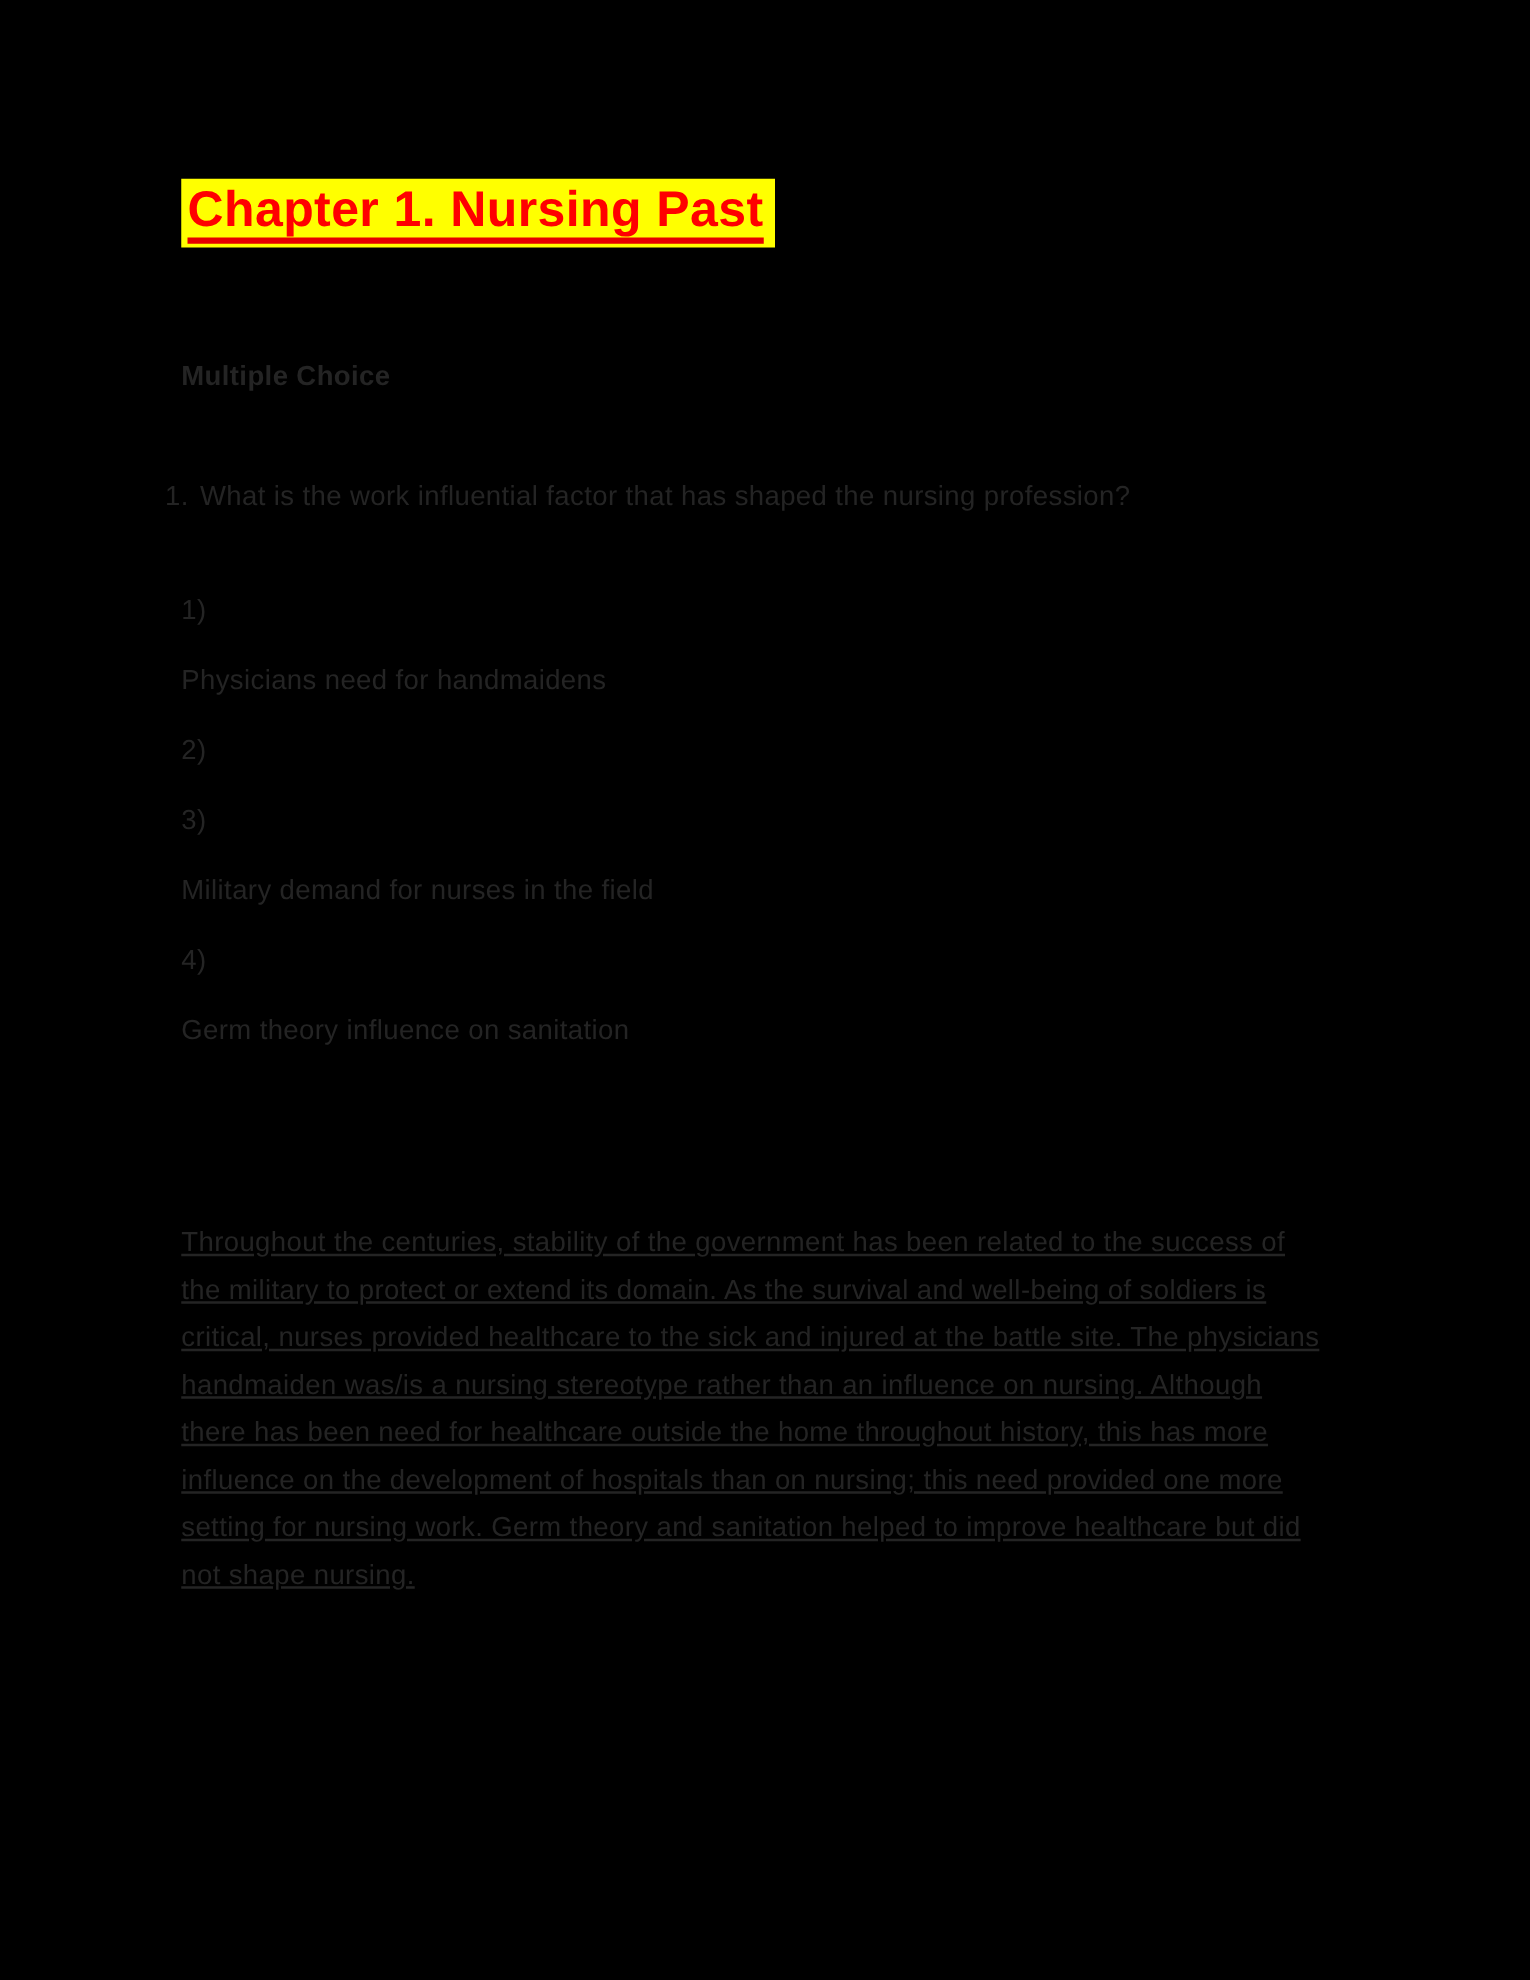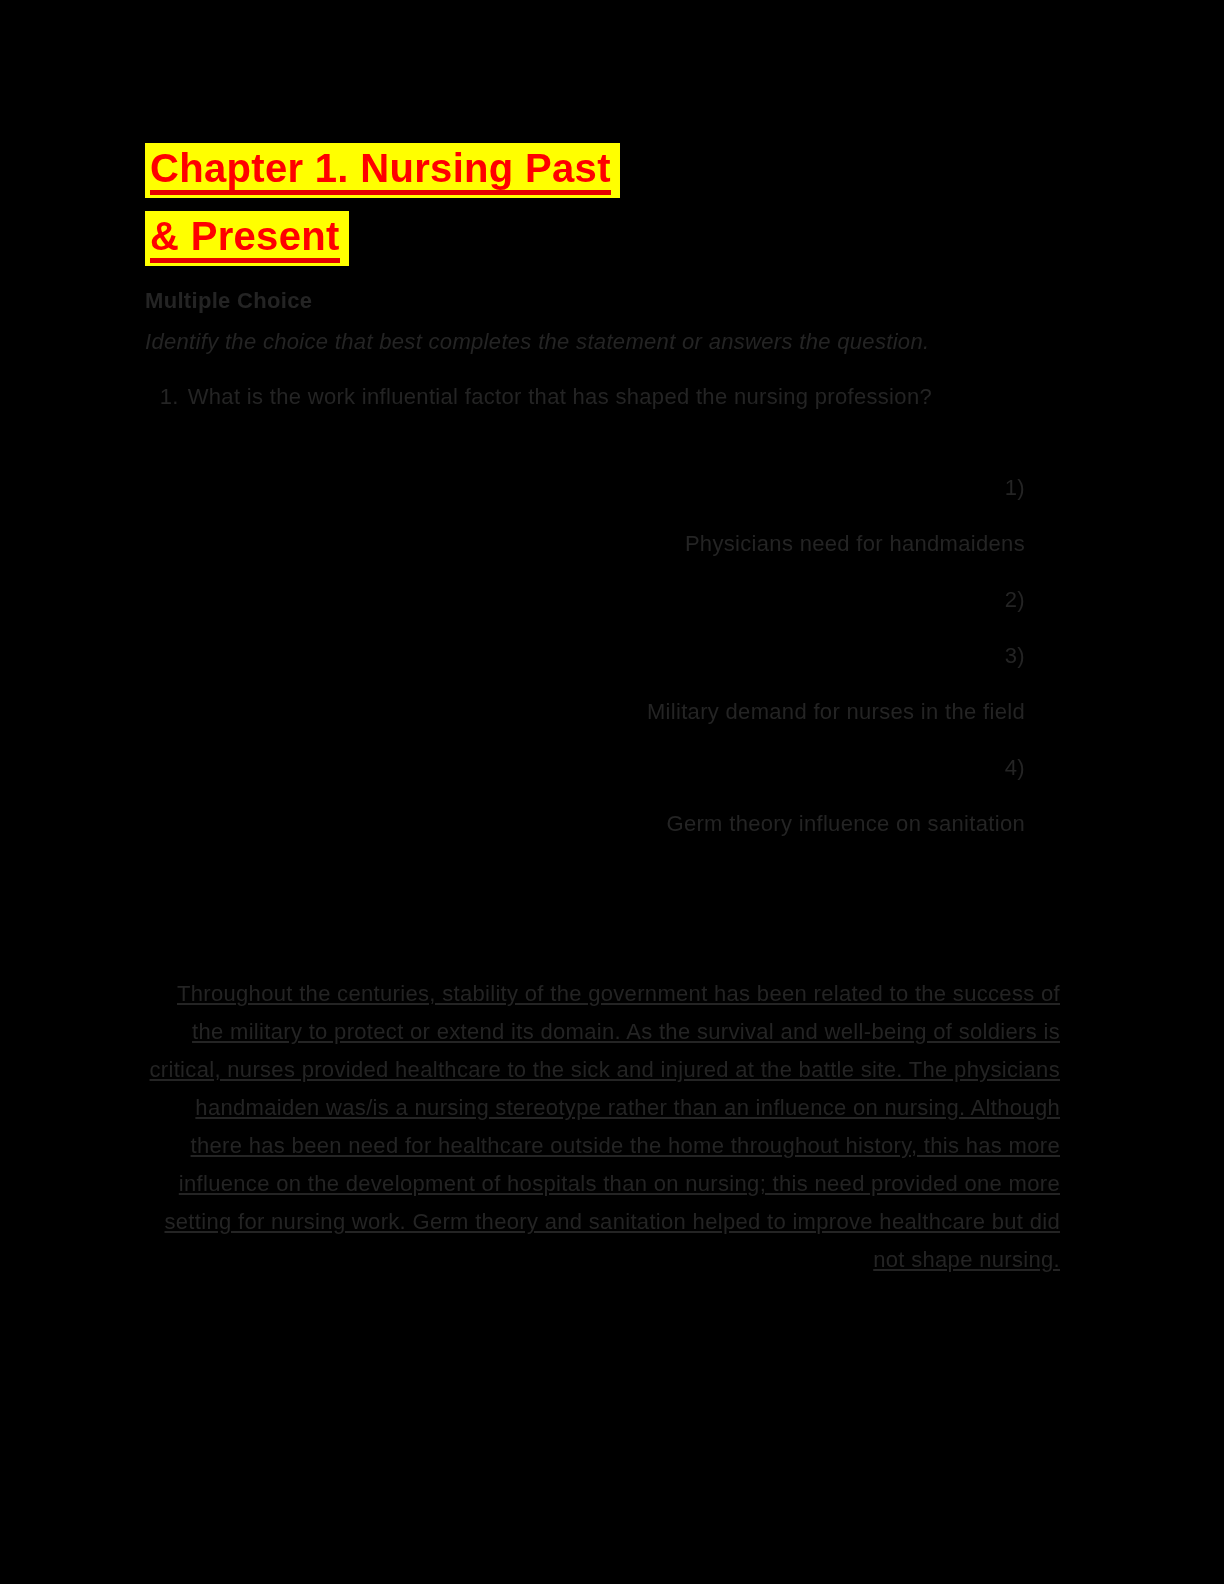--- a/index.html
+++ b/index.html
@@ -38,44 +38,41 @@
     padding-bottom: 1px;
     border-bottom: 5px solid #e60000;
   }
   
   .txt {
     position: absolute;
     margin: 0;
     color: #242424;
     font-size: 22px;
     line-height: 38px;
-    text-align: right;
   }
   .mc-heading   { top: 282px; left: 145px; font-weight: bold; }
   .instruction  { top: 323px; left: 145px; font-style: italic; }
   .question     { top: 378px; left: 132px; width: 800px; }
   .q-number     { margin-right: 9px; }
   .options      { top: 469px; left: 145px; width: 880px; }
   .options p    { margin: 0 0 18px 0; line-height: 38px; }
   .ans-value    { display: inline-block; margin-left: 14px; }
   .rationale    { top: 975px; left: 145px; width: 915px; text-decoration: underline; }
 </style>
 </head>
 <body>
 
 <div class="page">
 
   <h1 class="title">
     <span class="title-line"><span class="hl"><span class="ul">Chapter 1. Nursing Past</span></span></span>
-    <span class="title-line"><span class="hl"><span class="ul">&amp; Present</span></span></span>
   </h1>
 
   <p class="txt mc-heading">Multiple Choice</p>
 
-  <p class="txt instruction">Identify the choice that best completes the statement or answers the question.</p>
 
   <p class="txt question"><span class="q-number">1.</span><span>What is the work influential factor that has shaped the nursing profession?</span></p>
 
   <div class="txt options">
     <p>1)</p>
     <p>Physicians need for handmaidens</p>
     <p>2)</p>
     <p>3)</p>
     <p>Military demand for nurses in the field</p>
     <p>4)</p>

